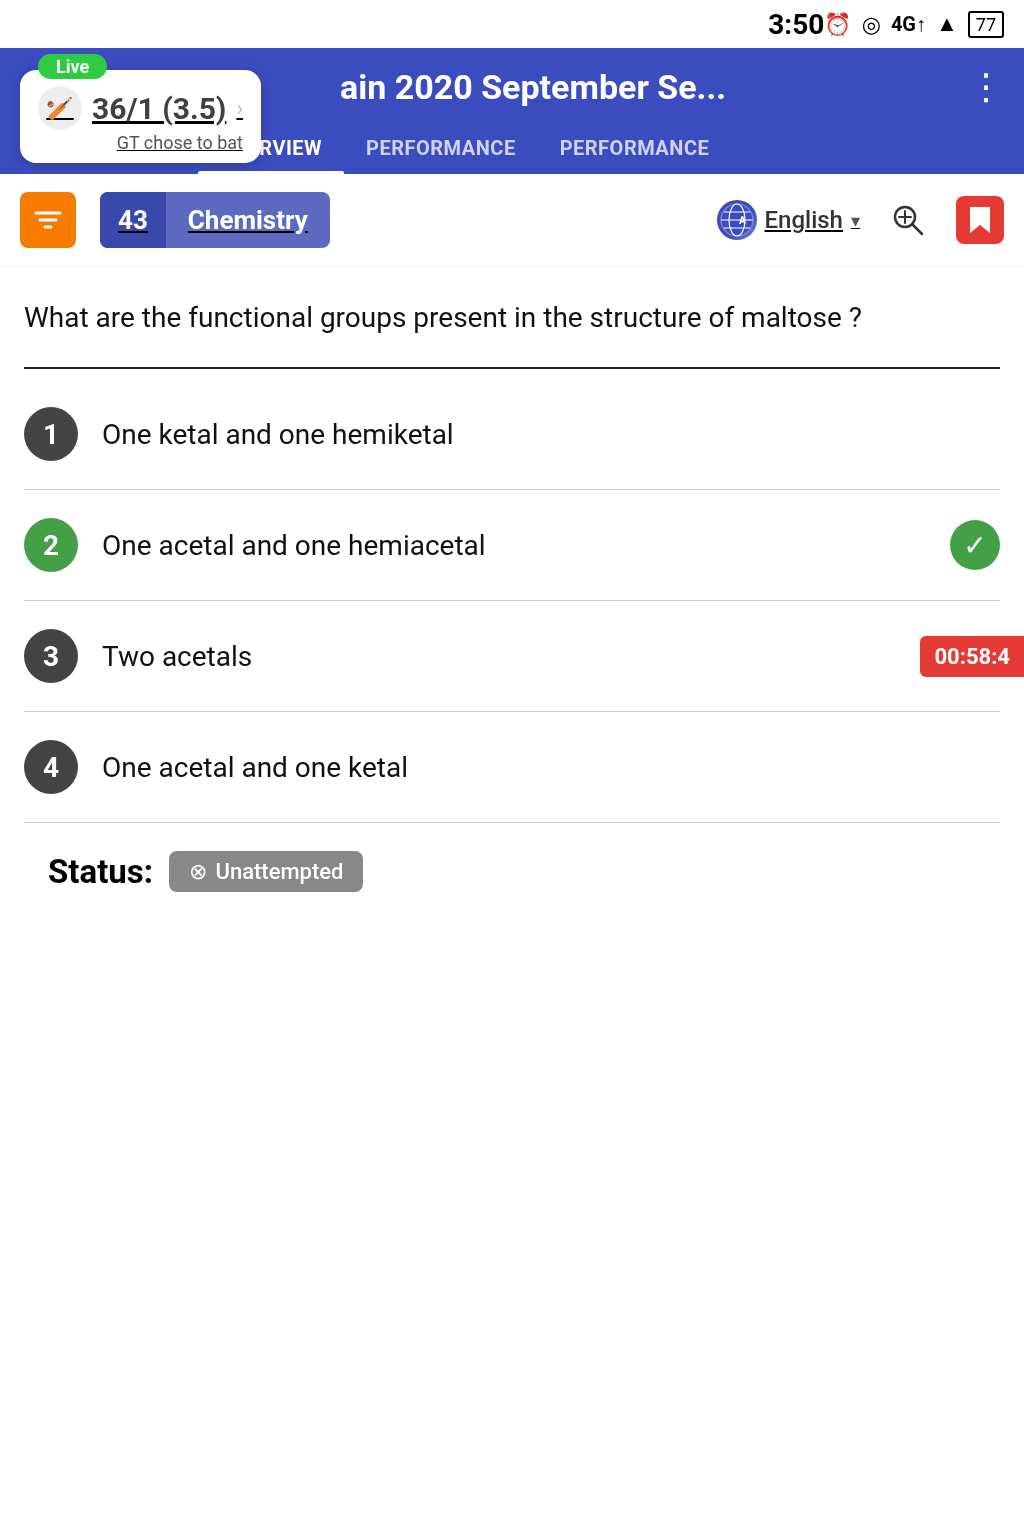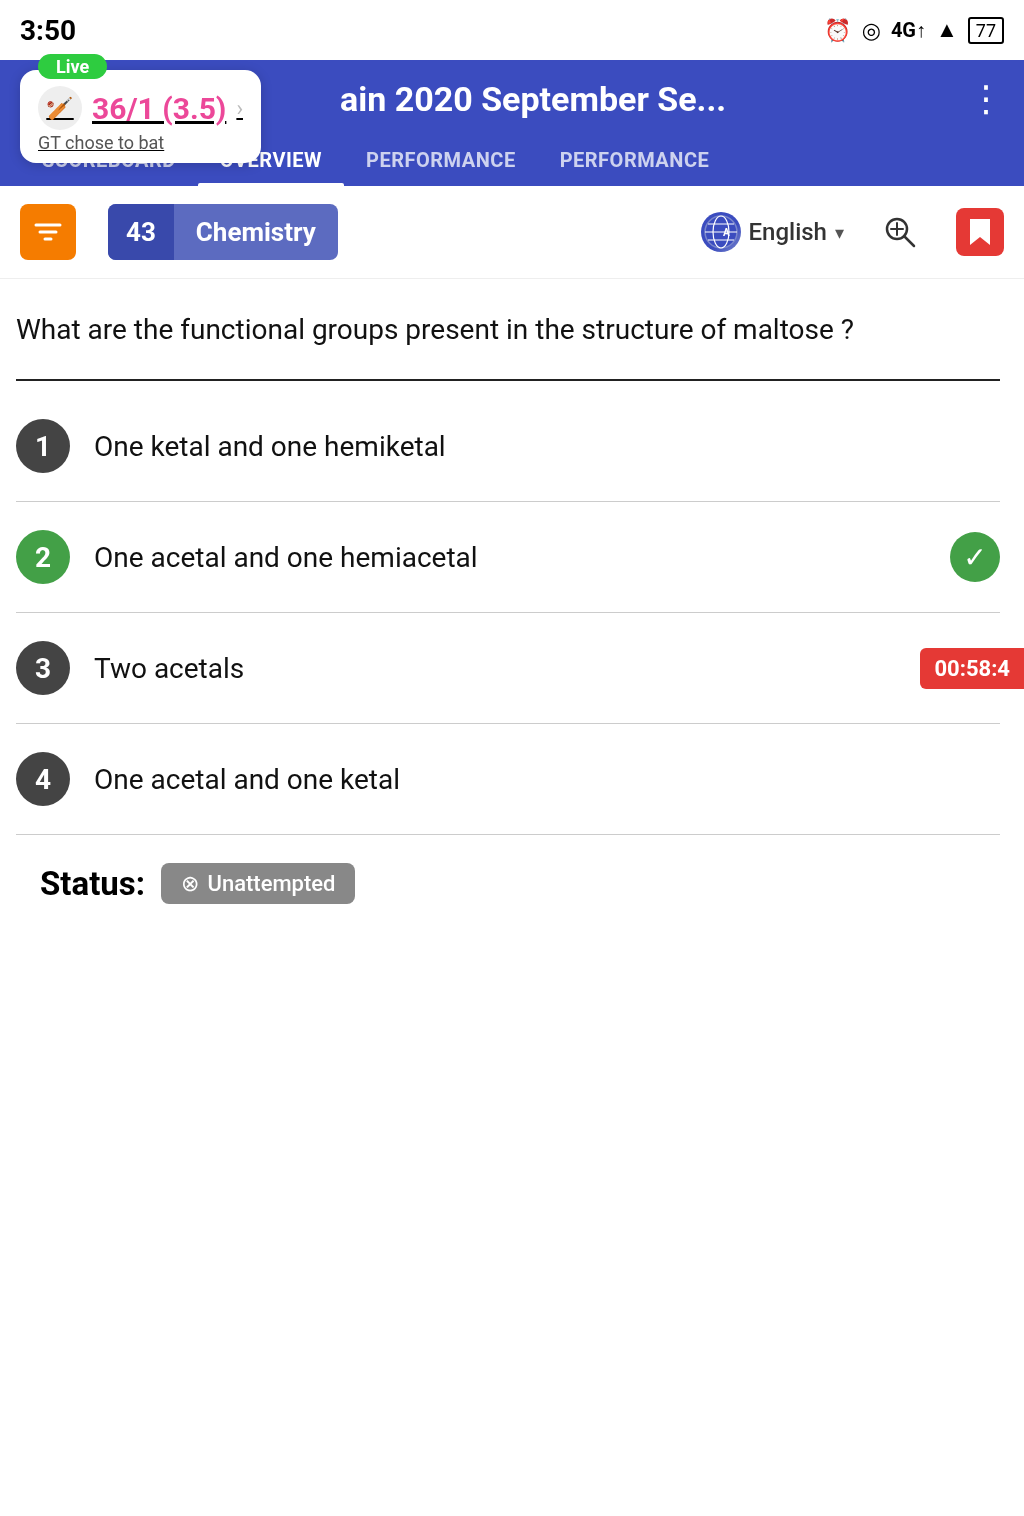--- a/index.html
+++ b/index.html
@@ -8,24 +8,24 @@
       min-height: 1516px;
       font-family: 'Roboto', Arial, sans-serif;
       background: #fff;
       overflow-x: hidden;
     }
 
     
     .status-bar {
       background: #fff;
       display: flex;
-      justify-content: space-between;
+      justify-content: flex-end;
       align-items: center;
       padding: 12px 20px;
-      height: 60px;
+      height: 48px;
     }
     .status-time {
       font-size: 28px;
       font-weight: bold;
       color: #000;
     }
     .status-icons {
       display: flex;
       align-items: center;
       gap: 10px;
@@ -69,31 +69,32 @@
       background: #eee;
       border-radius: 50%;
       display: flex;
       align-items: center;
       justify-content: center;
       font-size: 22px;
     }
     .cricket-score {
       font-size: 30px;
       font-weight: bold;
-      color: #ec4899;
+      color: #404040;
       text-align: right;
     }
     .cricket-arrow {
       font-size: 22px;
       color: #bbb;
     }
     .cricket-sub {
       font-size: 18px;
       color: #555;
       margin-top: 2px;
+      text-align: right;
     }
 
     
     .app-header {
       background: #3b4cbf;
       padding: 18px 20px 0 20px;
       position: relative;
     }
     .app-header-top {
       display: flex;
@@ -145,22 +146,23 @@
       background: #fff;
       border-radius: 2px 2px 0 0;
     }
 
     
     .filter-bar {
       background: #fff;
       display: flex;
       align-items: center;
       padding: 18px 20px;
-      gap: 32px;
+      gap: 24px;
       border-bottom: 1px solid #eee;
+      text-decoration: underline;
     }
     .filter-btn {
       background: #f57c00;
       border: none;
       border-radius: 8px;
       width: 56px;
       height: 56px;
       display: flex;
       align-items: center;
       justify-content: center;
@@ -245,21 +247,21 @@
       display: flex;
       align-items: center;
       justify-content: center;
       font-size: 26px;
       color: #fff;
     }
 
     
     .question-area {
       background: #fff;
-      padding: 30px 24px 20px 16px;
+      padding: 30px 24px 20px 24px;
     }
     .question-text {
       font-size: 28px;
       color: #111;
       line-height: 1.5;
       margin-bottom: 28px;
     }
     .question-type-row {
       font-size: 22px;
       margin-bottom: 10px;

